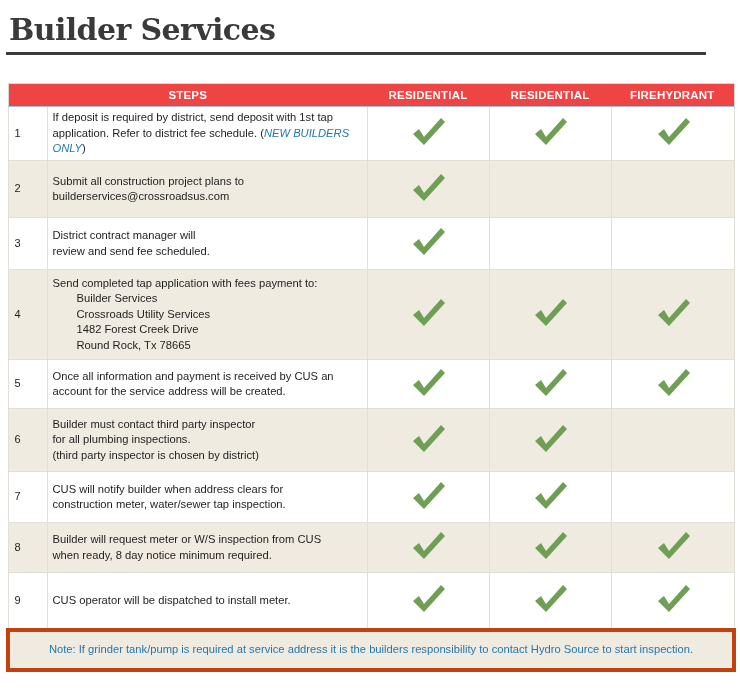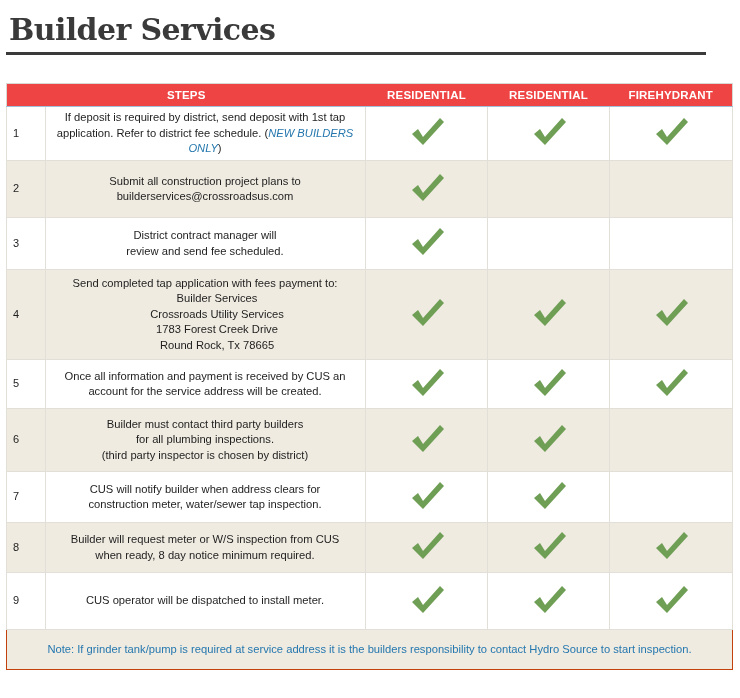--- a/index.html
+++ b/index.html
@@ -37,33 +37,33 @@
     thead th.h-steps { text-align: center; }
 
     tbody td {
       border: 1px solid #e2dfd8;
       vertical-align: middle;
       font-size: 11.2px; line-height: 15.5px; color: #1e1e1e;
     }
     tbody tr.odd { background: #ffffff; }
     tbody tr.even { background: #efebe1; }
     td.num { padding-left: 6px; font-size: 11px; }
-    td.desc { padding: 0 6px 0 5px; text-align: center; }
+    td.desc { padding: 0 6px 0 5px; }
     td.check { text-align: center; }
     .italic-blue { color: #2577ae; font-style: italic; }
     .email { color: #1e1e1e; }
     .indent { display: block; padding-left: 24px; }
 
     .checkmark { display: inline-block; width: 36px; height: 34px; }
     .checkmark svg { width: 36px; height: 34px; display: block; }
 
     tr.note-row td {
       background: #efebe1; color: #2577ae; text-align: center;
       font-size: 11.2px; height: 40px;
-      border: 1px solid #c2410c;
+      border: 4px solid #c2410c;
     }
   </style>
 </head>
 <body>
 
 <h1 class="page-title">Builder Services</h1>
 <div class="title-rule"></div>
 
 <table class="steps">
   <colgroup>
@@ -144,21 +144,21 @@
       <td class="check"></td>
       <td class="check"></td>
     </tr>
 
     <tr class="even" style="height:90px">
       <td class="num">4</td>
       <td class="desc">
         <span>Send completed tap application with fees payment to:</span>
         <span class="indent">Builder Services</span>
         <span class="indent">Crossroads Utility Services</span>
-        <span class="indent">1783 Forest Creek Drive</span>
+        <span class="indent">1482 Forest Creek Drive</span>
         <span class="indent">Round Rock, Tx 78665</span>
       </td>
       <td class="check">
   <span class="checkmark">
     <svg viewBox="0 0 36 34" xmlns="http://www.w3.org/2000/svg">
       <path d="M3 20 L9 15 L14 23 L31 4 L35 8 L14 31 Z" fill="#6f9e55"></path>
     </svg>
   </span>
 </td>
       <td class="check">
@@ -202,21 +202,21 @@
     <svg viewBox="0 0 36 34" xmlns="http://www.w3.org/2000/svg">
       <path d="M3 20 L9 15 L14 23 L31 4 L35 8 L14 31 Z" fill="#6f9e55"></path>
     </svg>
   </span>
 </td>
     </tr>
 
     <tr class="even" style="height:63px">
       <td class="num">6</td>
       <td class="desc">
-        <span>Builder must contact third party builders</span><br>
+        <span>Builder must contact third party inspector</span><br>
         <span>for all plumbing inspections.</span><br>
         <span>(third party inspector is chosen by district)</span>
       </td>
       <td class="check">
   <span class="checkmark">
     <svg viewBox="0 0 36 34" xmlns="http://www.w3.org/2000/svg">
       <path d="M3 20 L9 15 L14 23 L31 4 L35 8 L14 31 Z" fill="#6f9e55"></path>
     </svg>
   </span>
 </td>

